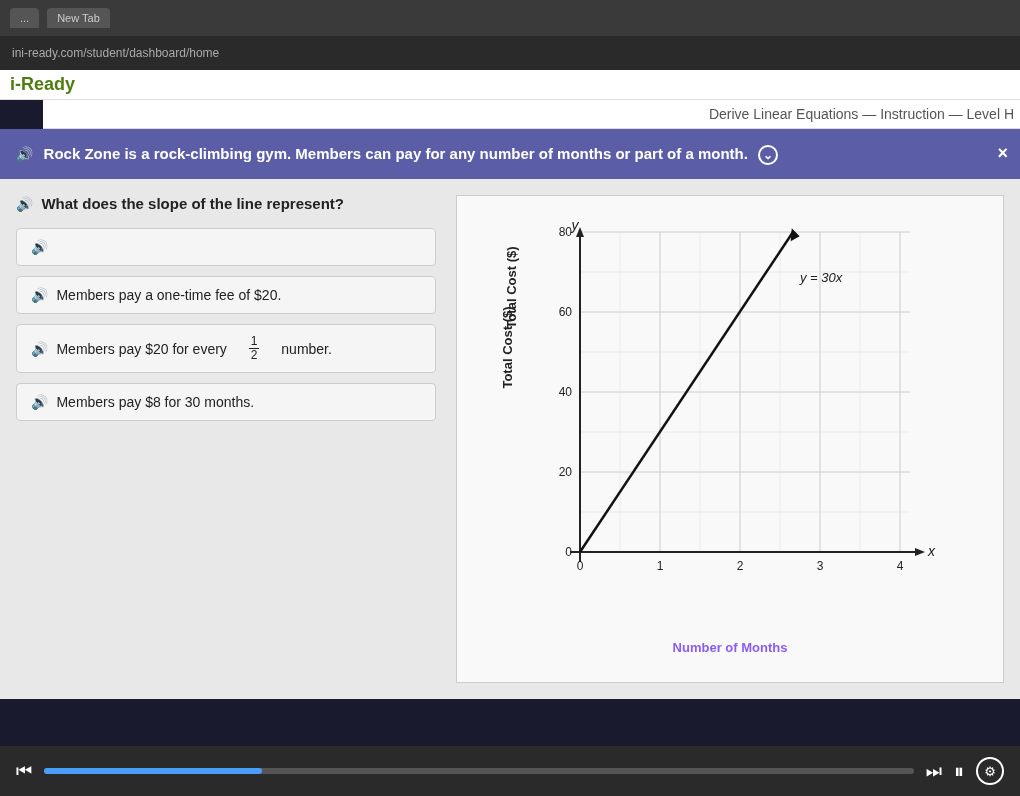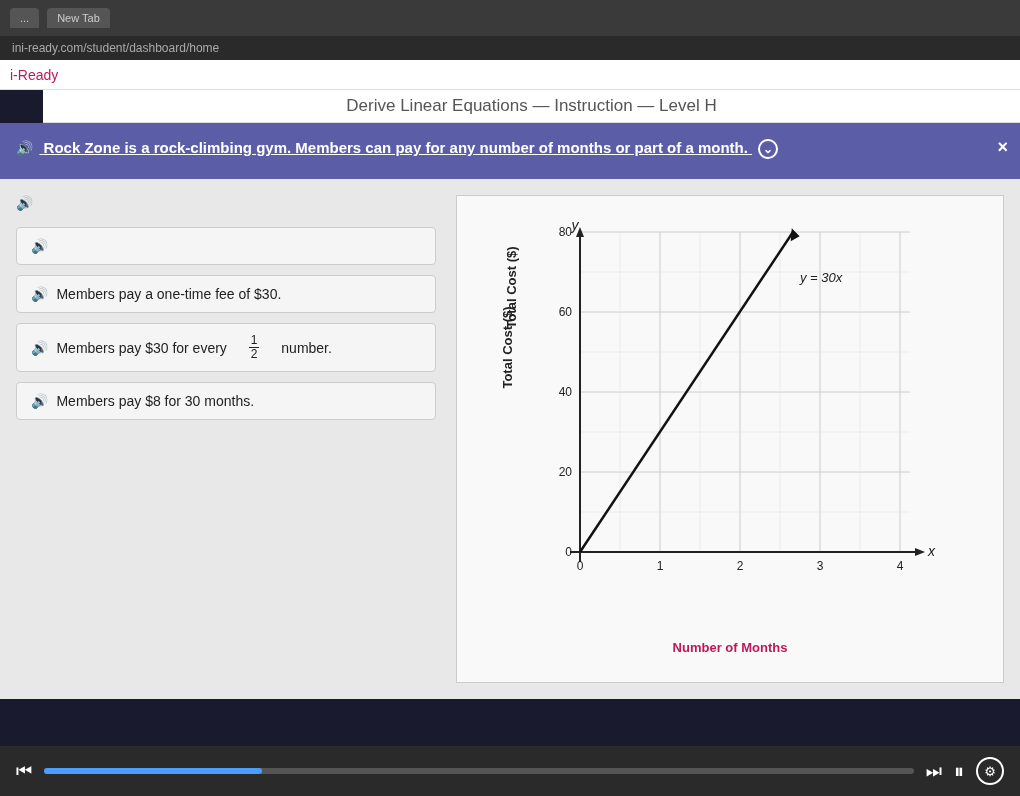--- a/index.html
+++ b/index.html
@@ -26,64 +26,63 @@
       color: #ccc;
       font-size: 11px;
       padding: 4px 10px;
       border-radius: 4px 4px 0 0;
       white-space: nowrap;
     }
 
     
     .address-bar {
       background: #2a2a2a;
-      height: 24px;
+      height: 34px;
       display: flex;
       align-items: center;
       padding: 0 12px;
       color: #aaa;
       font-size: 12px;
     }
 
     
     .iready-header {
       background: #fff;
       height: 30px;
       display: flex;
       align-items: center;
       padding: 0 10px;
       border-bottom: 1px solid #ddd;
     }
     .iready-logo {
-      color: #be185d;
-      font-size: 14px;
-      font-weight: normal;
+      color: #4d7c0f;
+      font-size: 18px;
+      font-weight: bold;
     }
 
     
     .lesson-title-bar {
       background: #fff;
-      text-align: center;
+      text-align: right;
       padding: 6px;
-      font-size: 17px;
+      font-size: 14px;
       color: #555;
       border-bottom: 1px solid #ddd;
       margin-left: 43px;
     }
 
     
     .instruction-banner {
       background: #5b5ea6;
       color: #fff;
-      padding: 14px 50px 20px 16px;
+      padding: 14px 50px 14px 16px;
       font-size: 15px;
       font-weight: bold;
       position: relative;
       line-height: 1.4;
-      text-decoration: underline;
     }
     .instruction-banner .close-btn {
       position: absolute;
       right: 12px;
       top: 12px;
       color: #fff;
       font-size: 18px;
       cursor: pointer;
     }
     .instruction-banner .audio-icon {
@@ -176,21 +175,21 @@
 
     .graph-svg {
       width: 100%;
       height: 100%;
     }
 
     .graph-xlabel {
       text-align: center;
       font-size: 13px;
       font-weight: bold;
-      color: #be185d;
+      color: #8b5cf6;
       margin-top: 8px;
     }
 
     
     .media-bar {
       background: #2a2a2a;
       height: 50px;
       display: flex;
       align-items: center;
       padding: 0 16px;
@@ -265,34 +264,35 @@
   <span class="chevron-down">⌄</span>
   <span class="close-btn">×</span>
 </div>
 
 <div class="question-area">
 
   <div class="left-panel">
 
     <div class="question-text">
       <span class="audio-btn">🔊</span>
+      <span>What does the slope of the line represent?</span>
     </div>
 
     <div class="answer-option">
       <span class="audio-btn">🔊</span>
     </div>
 
     <div class="answer-option">
       <span class="audio-btn">🔊</span>
-      <span>Members pay a one-time fee of $30.</span>
+      <span>Members pay a one-time fee of $20.</span>
     </div>
 
     <div class="answer-option">
       <span class="audio-btn">🔊</span>
-      <span>Members pay $30 for every</span>
+      <span>Members pay $20 for every</span>
       &nbsp;
       <span class="fraction">
         <span class="num">1</span>
         <span class="den">2</span>
       </span>
       &nbsp;
       <span>number.</span>
     </div>
 
     <div class="answer-option">

